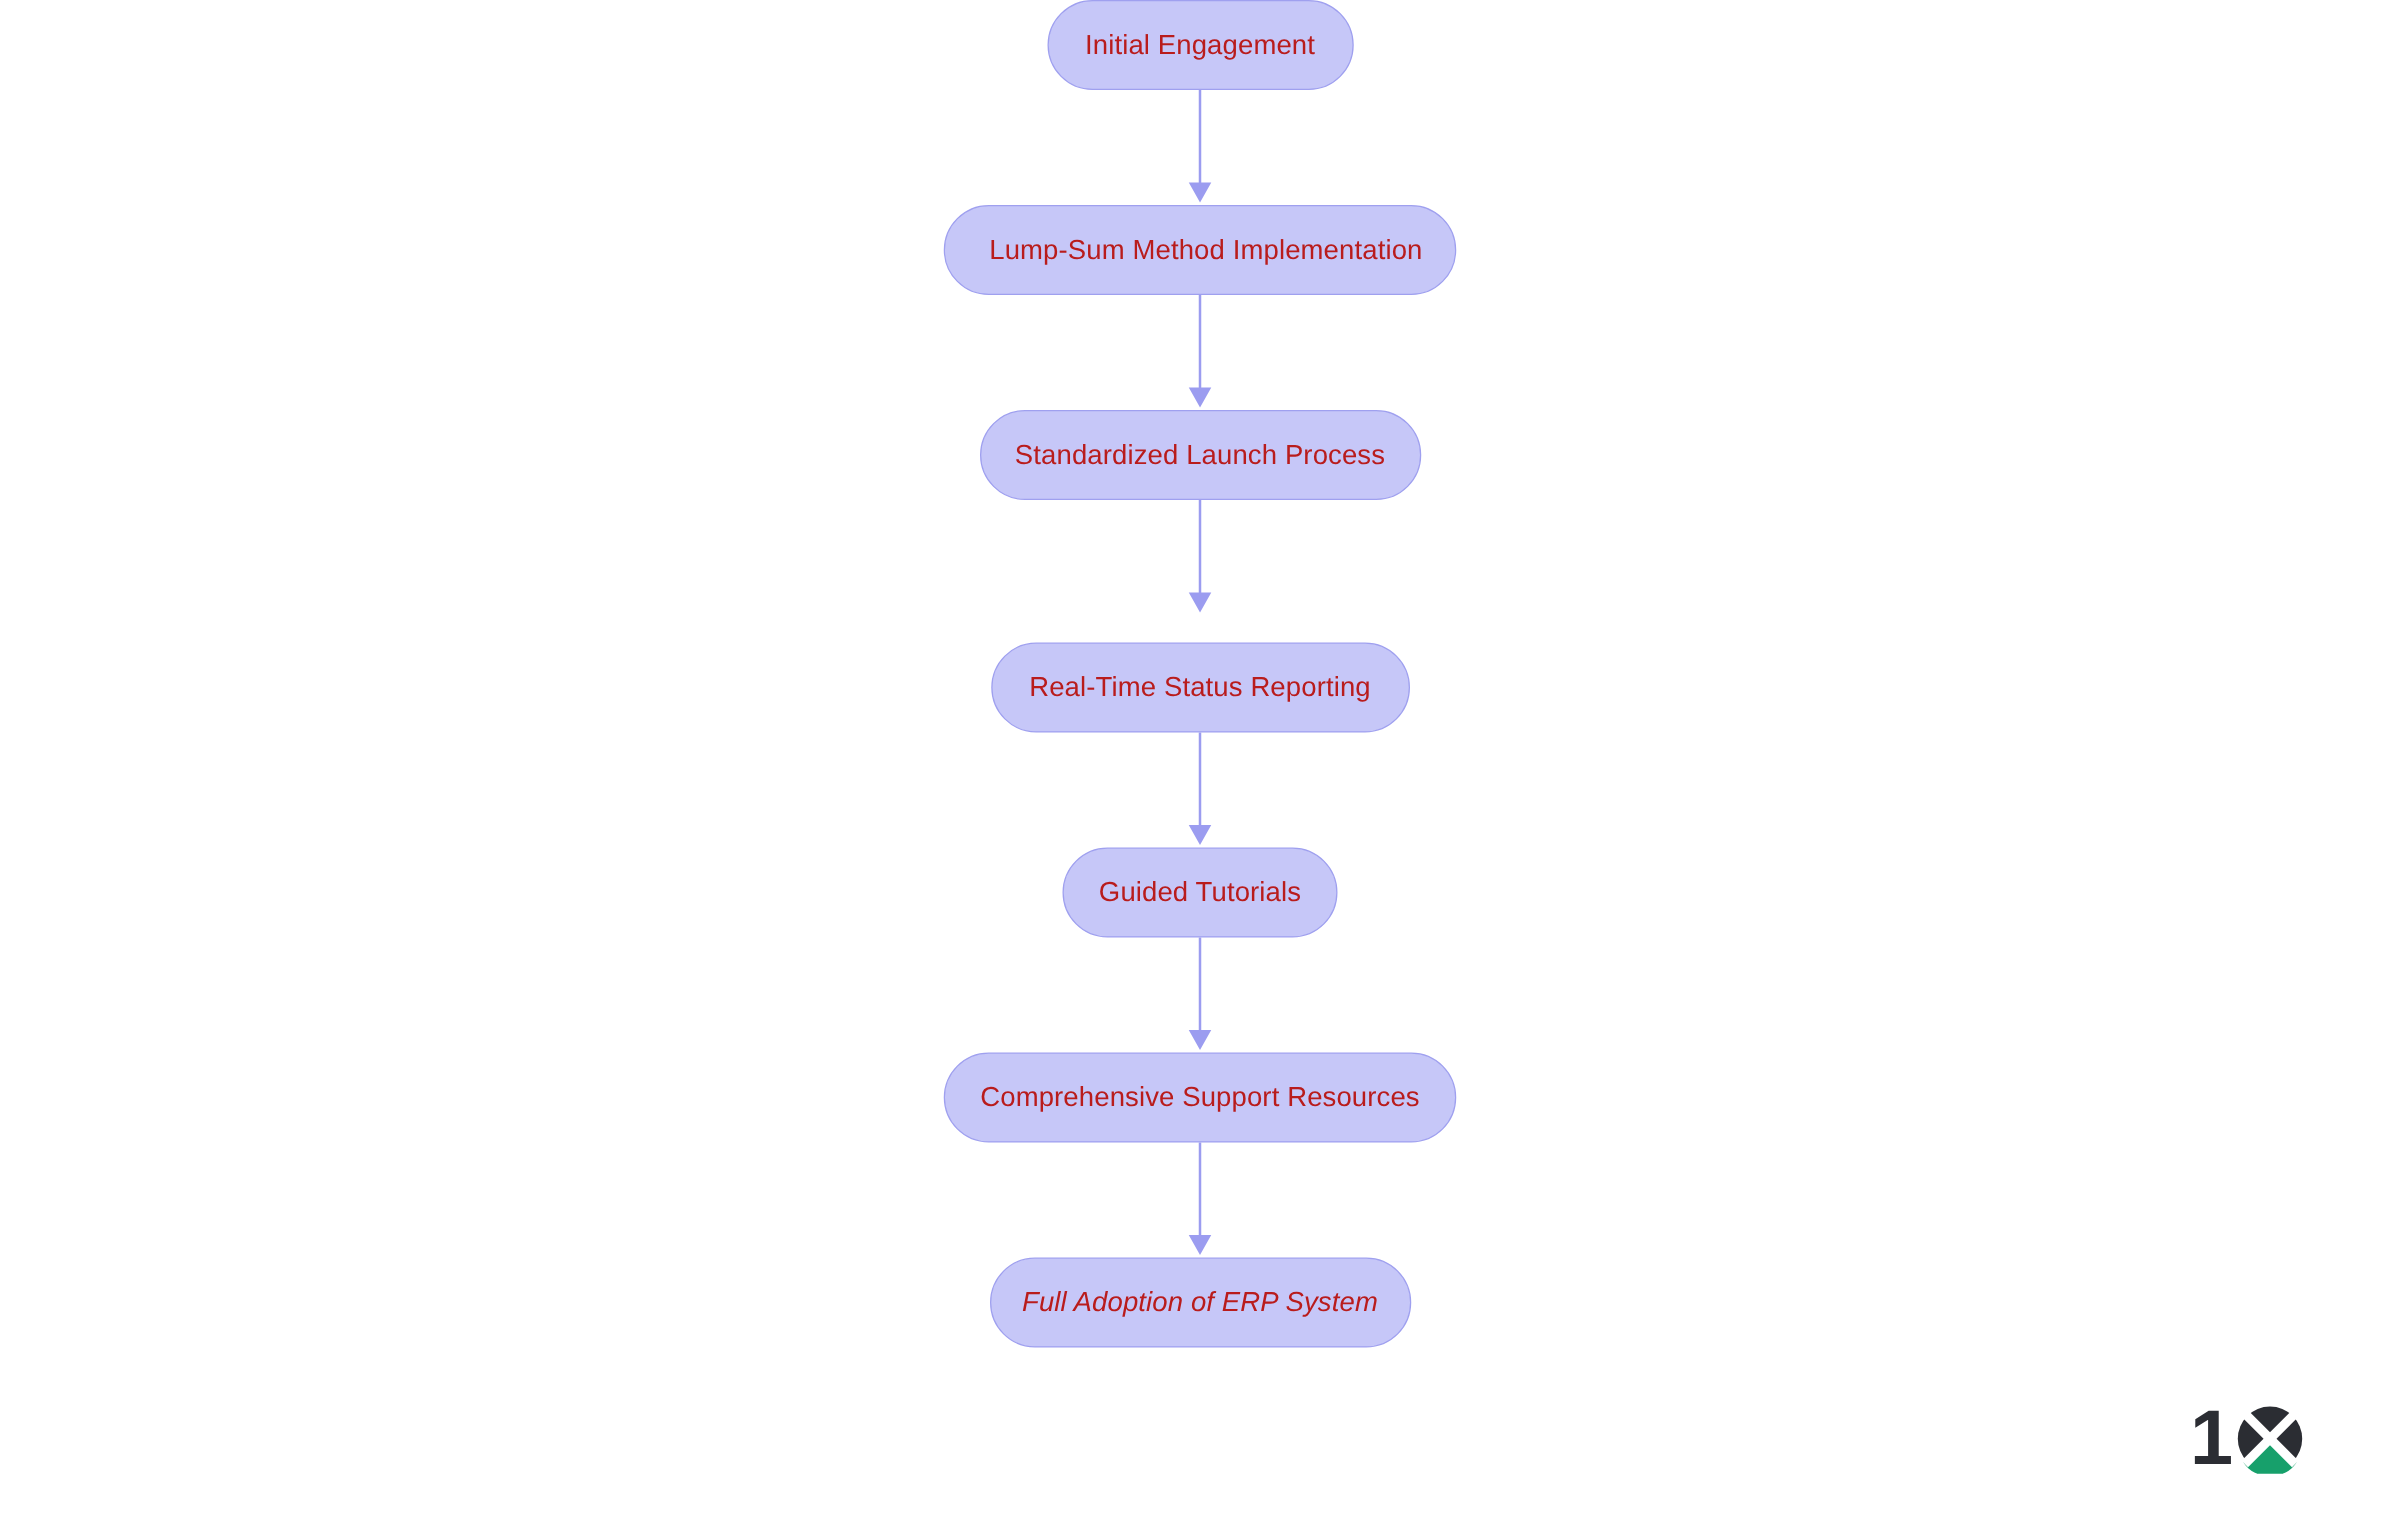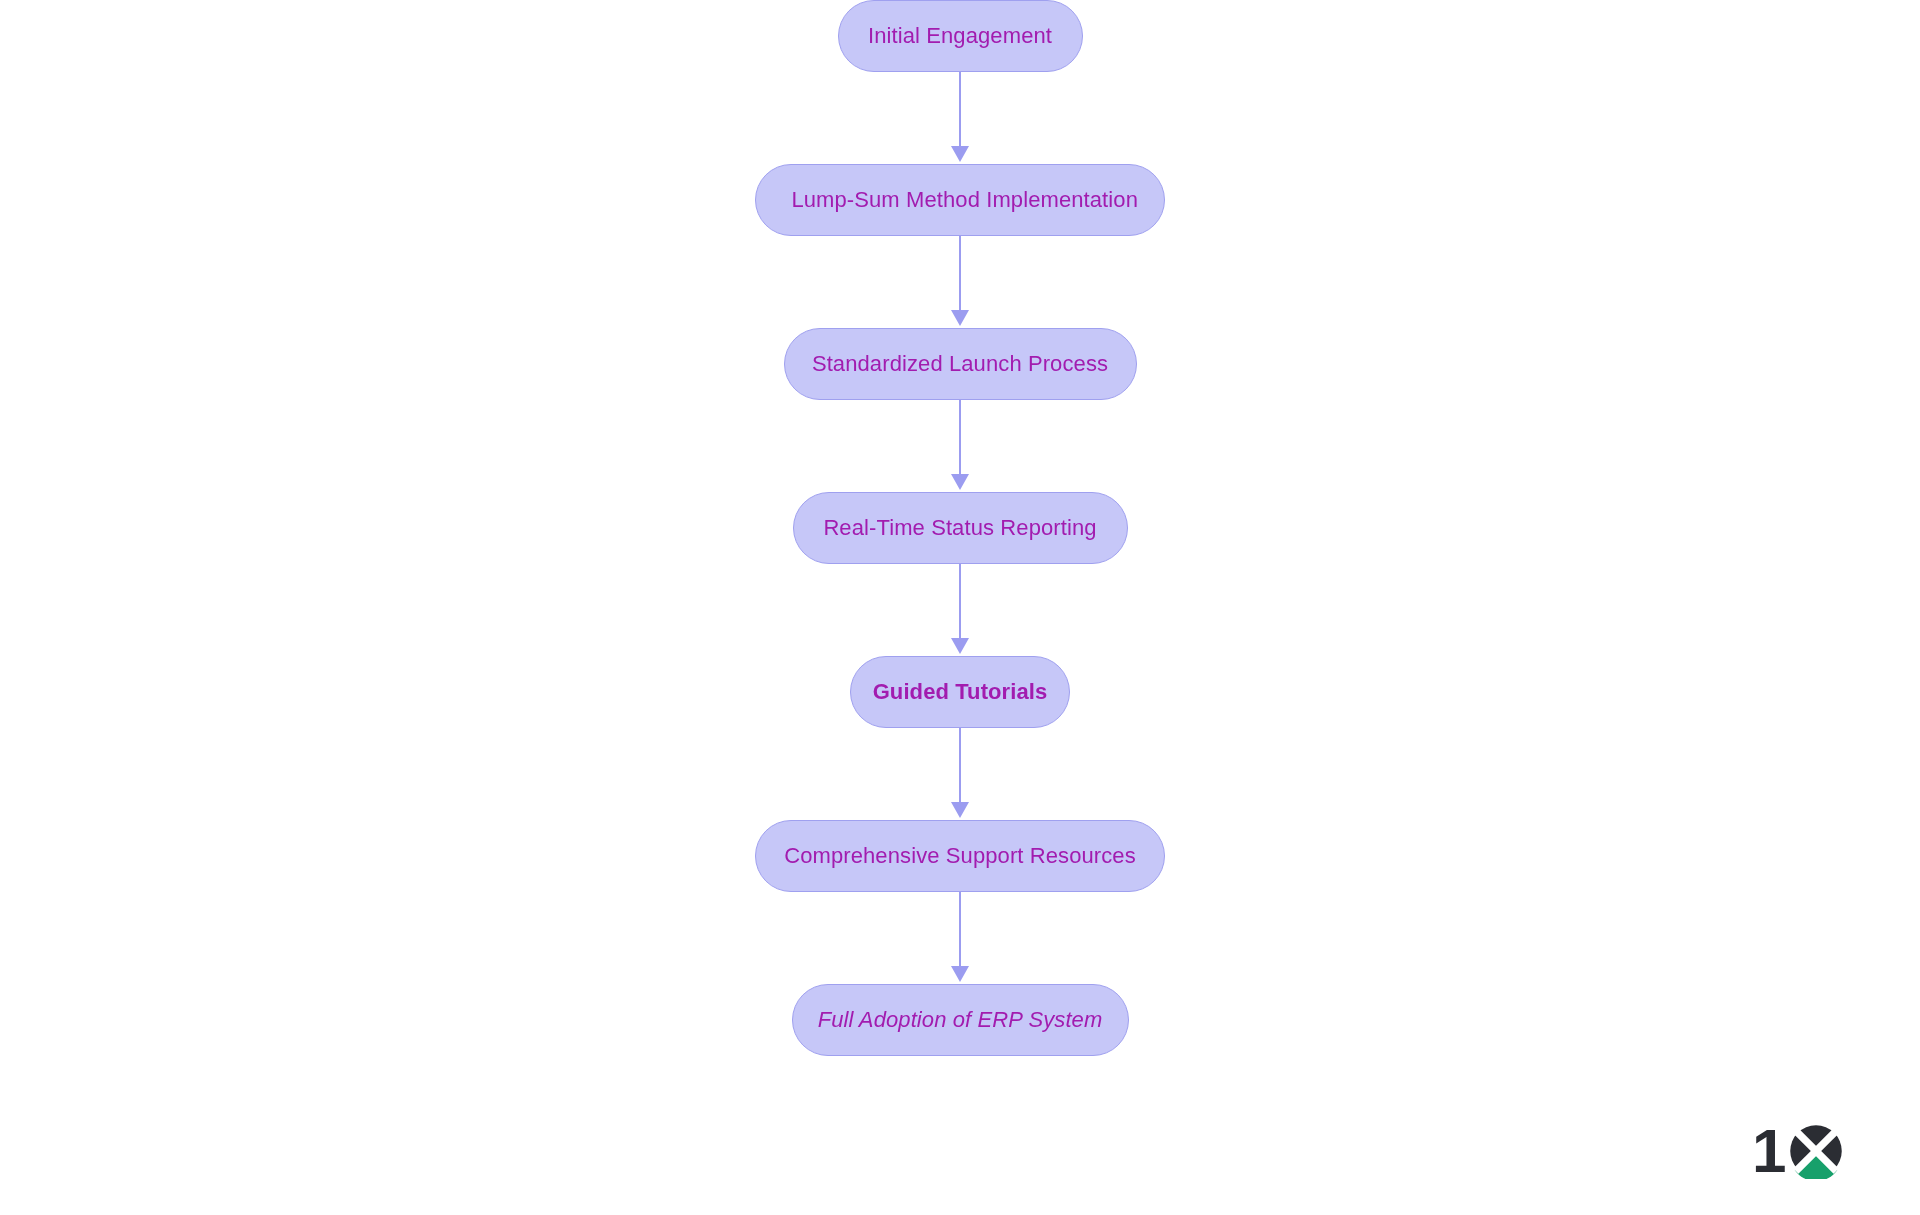--- a/index.html
+++ b/index.html
@@ -52,29 +52,29 @@
     border: 1.3px solid #9fa0ef;
     color: #3232cc;
     font-size: 22px;
     font-weight: 400;
     letter-spacing: 0.1px;
     white-space: nowrap;
     padding: 0 26px;
   }
 
   .node-label {
-    color: #a21caf;
+    color: #b91c1c;
     line-height: 1;
   }
 
   
   .w1 { width: 245px; }
   .w2 { width: 410px; }
   .w3 { width: 353px; }
-  .w4 { width: 335px; }
+  .w4 { width: 335px; margin-top: 22px; }
   .w5 { width: 220px; }
   .w6 { width: 410px; }
   .w7 { width: 337px; font-style: italic; }
 
   
   .connector {
     width: 100%;
     height: 92px;
     display: flex;
     justify-content: center;
@@ -166,21 +166,21 @@
         <span class="node-label">Real-Time Status Reporting</span>
       </div>
     </div>
 
     <div class="connector">
       <div class="stem" style="background: rgb(155, 156, 240);"></div>
       <div class="head" style="border-top-color: rgb(155, 156, 240);"></div>
     </div>
 
     <div class="node-wrap">
-      <div class="node w5" style="width: 220px; background: rgb(198, 199, 248); border-color: rgb(159, 160, 239); color: rgb(50, 50, 204); font-weight: bold;">
+      <div class="node w5" style="width: 220px; background: rgb(198, 199, 248); border-color: rgb(159, 160, 239); color: rgb(50, 50, 204);">
         <span class="node-label">Guided Tutorials</span>
       </div>
     </div>
 
     <div class="connector">
       <div class="stem" style="background: rgb(155, 156, 240);"></div>
       <div class="head" style="border-top-color: rgb(155, 156, 240);"></div>
     </div>
 
     <div class="node-wrap">

